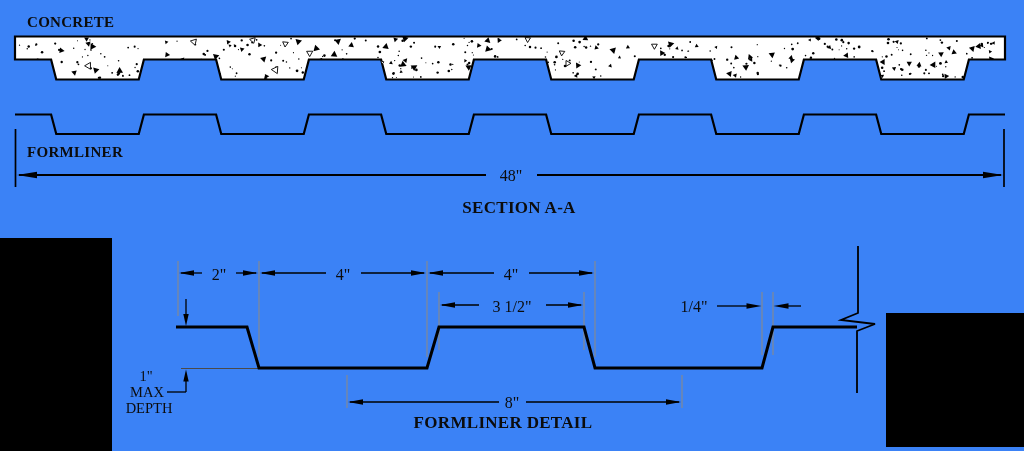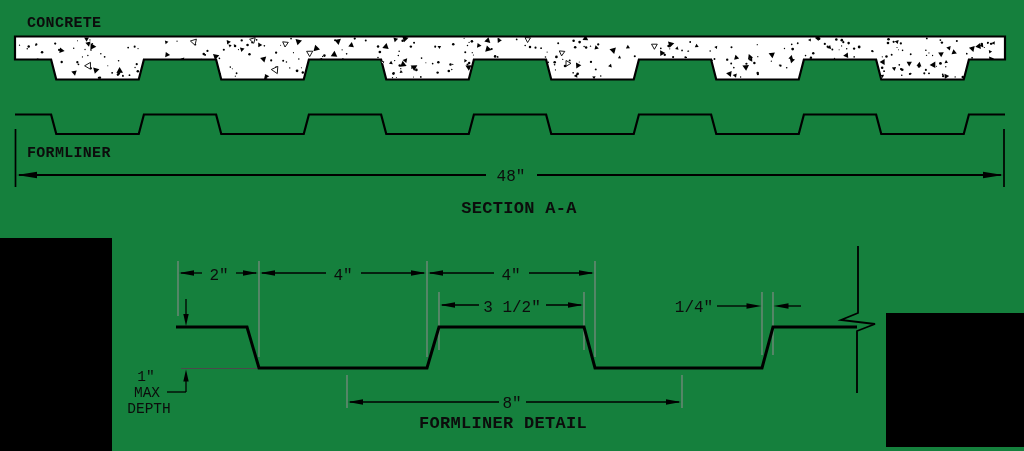--- a/index.html
+++ b/index.html
@@ -1,17 +1,17 @@
 <!DOCTYPE html>
 <html><head>
 <meta charset="utf-8">
 <style>
   html,body{margin:0;padding:0;background:#ffffff;}
-  #stage{position:relative;width:1024px;height:451px;background:#15803d;overflow:hidden;
-         font-family:Liberation Mono, monospace;}
+  #stage{position:relative;width:1024px;height:451px;background:#3b82f6;overflow:hidden;
+         font-family:Liberation Serif, serif;}
   svg{position:absolute;left:0;top:0;}
   text{fill:#0c0c0c;}
   .lbl{font-size:15px;font-weight:bold;letter-spacing:.3px;}
   .ttl{font-size:17px;font-weight:bold;letter-spacing:.3px;}
   .dim{font-size:16px;font-weight:400;}
   .dimsm{font-size:14.5px;font-weight:400;}
 </style>
 </head>
 <body>
 

